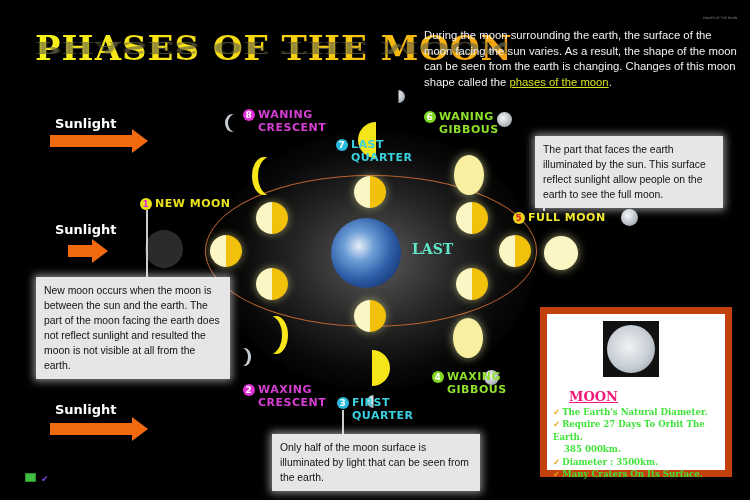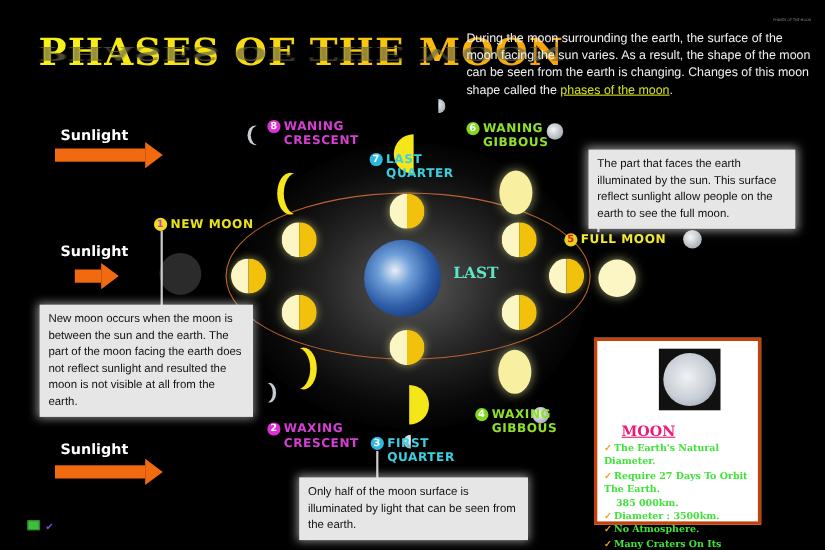--- a/index.html
+++ b/index.html
@@ -22,21 +22,21 @@
   .moon .l { position:absolute; left:0; top:0; width:50%; height:100%; background:#fbf6c4; }
   .moon .r { position:absolute; right:0; top:0; width:50%; height:100%; background:#f1c10c; }
   .earth { left:331px; top:218px; width:70px; height:70px; border-radius:50%;
     background: radial-gradient(circle at 40% 40%, #e8eef8 0%, #6e9fd7 25%, #2f5ea8 55%, #173a7a 80%, #0a2350 100%); }
   .earth-label { left:412px; top:241px; color:#5fe5c7; font-family:"DejaVu Serif", serif; font-weight:bold; font-size:14px; }
   .phase-label { font-family:"DejaVu Sans", sans-serif; font-weight:bold; font-size:11px; line-height:13px; letter-spacing:0.5px; }
   .badge { display:inline-block; width:12px; height:12px; border-radius:50%; color:#fff; font-size:9px; line-height:12px; text-align:center; margin-right:3px; vertical-align:middle; }
   .info-box { position:absolute; background:#e6e6e6; color:#111; font-family:"Liberation Sans", sans-serif; font-size:10.4px; line-height:15px; padding:6px 8px; box-shadow:0 0 8px 2px rgba(255,255,255,0.55); }
   .pin { position:absolute; width:1.5px; background:#ccc; }
   .small-moon { position:absolute; border-radius:50%; background: radial-gradient(circle at 40% 40%, #f4f6f8, #a9b0b8 70%, #6e747a); }
-  .card { left:540px; top:307px; width:152px; height:170px; background:#fff; border:3px solid #c2410c; box-sizing:border-box; }
+  .card { left:540px; top:307px; width:192px; height:170px; background:#fff; border:7px solid #c2410c; box-sizing:border-box; }
   .card .photo { position:absolute; left:56px; top:7px; width:56px; height:56px; background:#111; }
   .card .photo div { position:absolute; left:4px; top:4px; width:48px; height:48px; border-radius:50%; background:radial-gradient(circle at 45% 45%, #f0f2f4 0%, #c9cfd6 55%, #8e959c 100%); }
   .card .heading { position:absolute; left:22px; top:75px; font-family:"DejaVu Serif", serif; font-weight:bold; font-size:13px; color:#ee1a76; text-decoration:underline; }
   .card ul { position:absolute; left:6px; top:92px; margin:0; padding:0; list-style:none; font-family:"DejaVu Serif", serif; font-weight:bold; font-size:8.6px; line-height:12.4px; color:#41e23a; }
   .card li .chk { color:#e9a51c; margin-right:2px; }
   .corner-icons { left:25px; top:467px; }
 </style>
 </head>
 <body>
 
@@ -162,21 +162,20 @@
 <div class="abs card">
   <div class="photo">
       <div></div>
     </div>
   <div class="heading">MOON</div>
   <ul>
     <li><span class="chk">✓</span><span>The Earth's Natural Diameter.</span></li>
     <li><span class="chk">✓</span><span>Require 27 Days To Orbit The Earth.</span></li>
     <li><span style="margin-left:11px;">385 000km.</span></li>
     <li><span class="chk">✓</span><span>Diameter :  3500km.</span></li>
-    <li><span class="chk">✓</span><span>No Atmosphere.</span></li>
     <li><span class="chk">✓</span><span>Many Craters On Its Surface.</span></li>
   </ul>
 </div>
 
 <div class="abs corner-icons">
   <span style="display:inline-block;width:9px;height:7px;background:#3fbf3f;border:1px solid #2a8f2a;"></span>
   <span style="display:inline-block;color:#7a4fe0;font-size:9px;line-height:8px;">✔</span>
 </div>
 
 </body></html>

